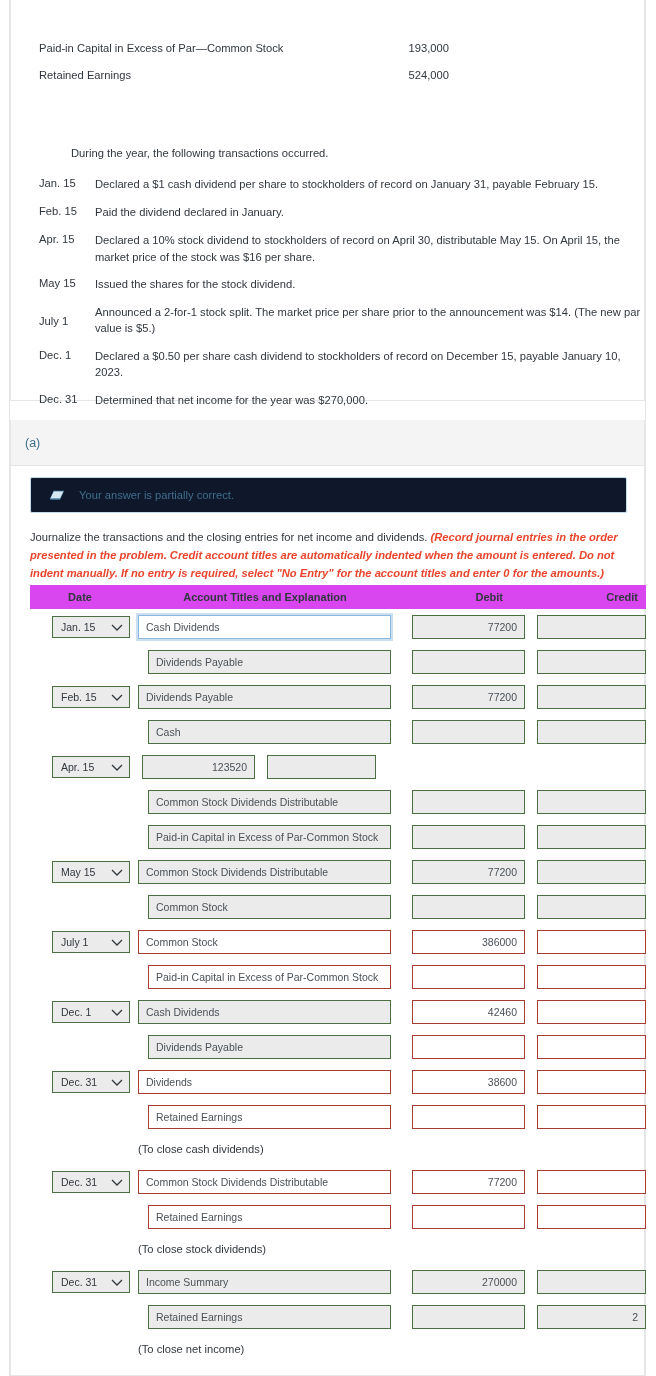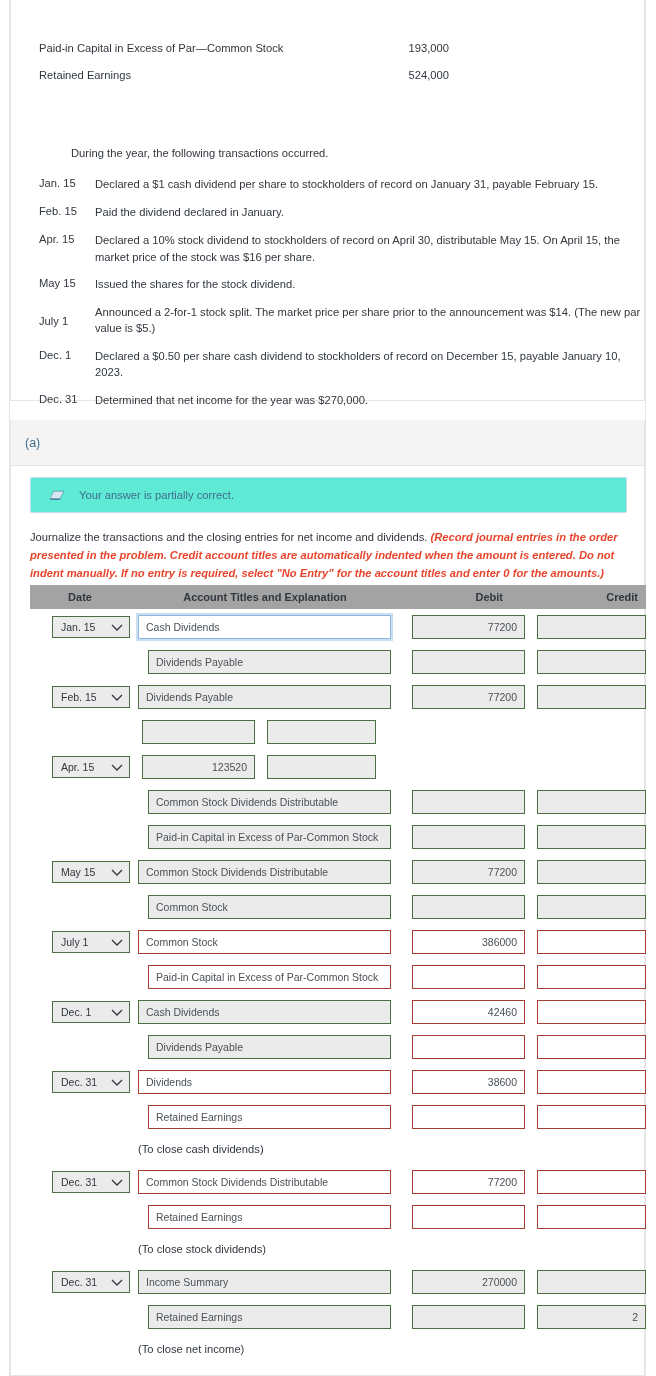--- a/index.html
+++ b/index.html
@@ -86,21 +86,21 @@
   .tx-row.tall { margin-bottom: 11px; }
   .tx-date { width: 56px; flex: 0 0 56px; padding-top: 1px; }
   .tx-date.center { display: flex; align-items: center; }
   .tx-desc { flex: 1; line-height: 1.45; }
 
   
   .banner {
     position: absolute;
     left: 19px; top: 57px;
     width: 597px; height: 36px;
-    background: #5eead4;
+    background: #0f172a;
     border: 1px solid #c3dcec;
     border-radius: 2px;
     display: flex; align-items: center;
   }
   .banner-icon {
     margin-left: 18px; margin-right: 14px;
     width: 16px; height: 11px;
     position: relative;
   }
   .banner-icon svg { display: block; }
@@ -123,21 +123,21 @@
 
   
   .journal {
     position: absolute;
     left: 19px; top: 165px;
     width: 616px;
   }
   .jhead {
     display: flex;
     height: 24px;
-    background: #a3a3a3;
+    background: #d946ef;
     align-items: center;
     font-size: 11px;
     font-weight: bold;
     color: #31373e;
   }
   .jh-date    { width: 100px; text-align: center; }
   .jh-account { width: 270px; text-align: center; }
   .jh-debit   { width: 125px; text-align: right; padding-right: 22px; }
   .jh-credit  { width: 121px; text-align: right; padding-right: 8px; }
 
@@ -344,20 +344,25 @@
               </div>
             </div>
             <div class="c-credit">
               <div class="tin amt cr">
                 <span></span>
               </div>
             </div>
           </div>
           <div class="jrow">
             <div class="c-date"></div>
+            <div class="c-account">
+              <div class="tin acct ind">
+                <span>Cash</span>
+              </div>
+            </div>
             <div class="c-debit">
               <div class="tin amt">
                 <span></span>
               </div>
             </div>
             <div class="c-credit">
               <div class="tin amt cr">
                 <span></span>
               </div>
             </div>

